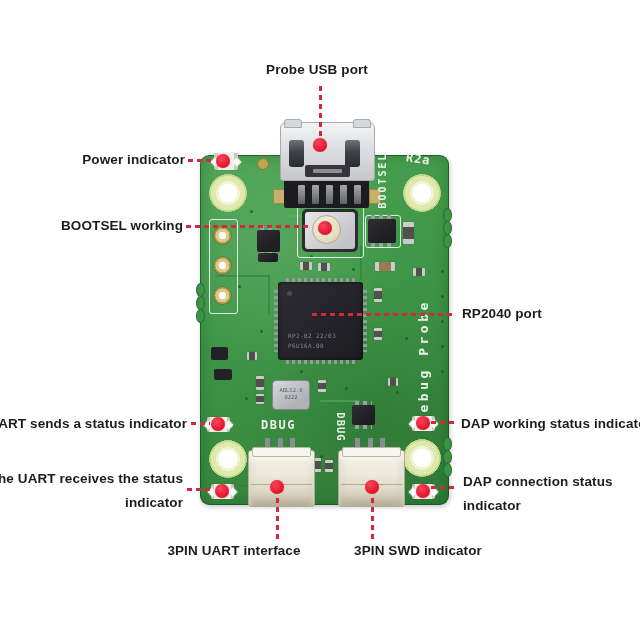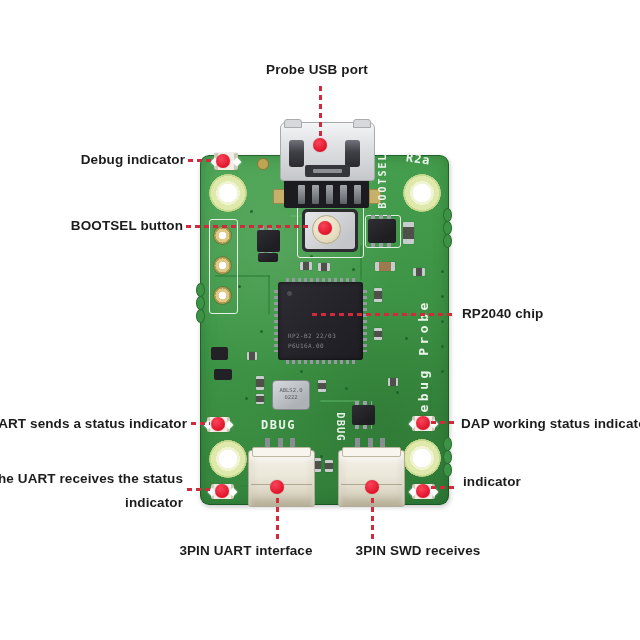--- a/index.html
+++ b/index.html
@@ -301,28 +301,29 @@
   <div class="dot" style="left:216px; top:154px;"></div>
   <div class="dot" style="left:318px; top:221px;"></div>
   <div class="dot" style="left:211px; top:417px;"></div>
   <div class="dot" style="left:215px; top:484px;"></div>
   <div class="dot" style="left:416px; top:416px;"></div>
   <div class="dot" style="left:416px; top:484px;"></div>
   <div class="dot" style="left:270px; top:480px;"></div>
   <div class="dot" style="left:365px; top:480px;"></div>
 
   <div class="label center" style="left:317px; top:62px;">Probe USB port</div>
-  <div class="label" style="right:455px; top:152px;">Debug indicator</div>
-  <div class="label" style="right:457px; top:218px;">BOOTSEL button</div>
-  <div class="label" style="left:462px; top:306px;">RP2040 chip</div>
+  <div class="label" style="right:455px; top:152px;">Power indicator</div>
+  <div class="label" style="right:457px; top:218px;">BOOTSEL working</div>
+  <div class="label" style="left:462px; top:306px;">RP2040 port</div>
   <div class="label" style="right:453px; top:416px;">UART sends a status indicator</div>
   <div class="label two" style="right:457px; top:467px; text-align:right;">
     <div>The UART receives the status</div>
     <div>indicator</div>
   </div>
   <div class="label" style="left:461px; top:416px;">DAP working status indicator</div>
   <div class="label two" style="left:463px; top:470px;">
+    <div>DAP connection status</div>
     <div>indicator</div>
   </div>
-  <div class="label center" style="left:246px; top:543px;">3PIN UART interface</div>
-  <div class="label center" style="left:418px; top:543px;">3PIN SWD receives</div>
+  <div class="label center" style="left:234px; top:543px;">3PIN UART interface</div>
+  <div class="label center" style="left:418px; top:543px;">3PIN SWD indicator</div>
 
 </div>
 
 </body></html>

